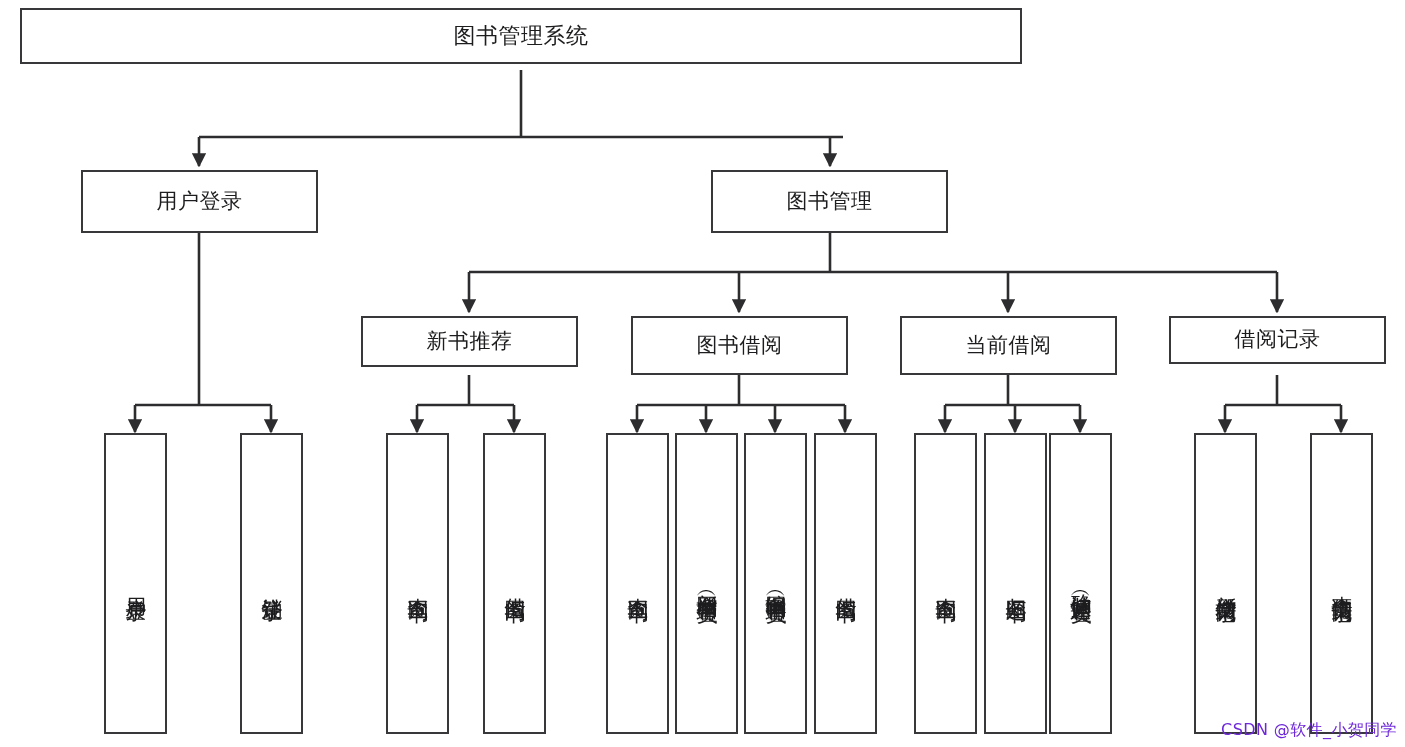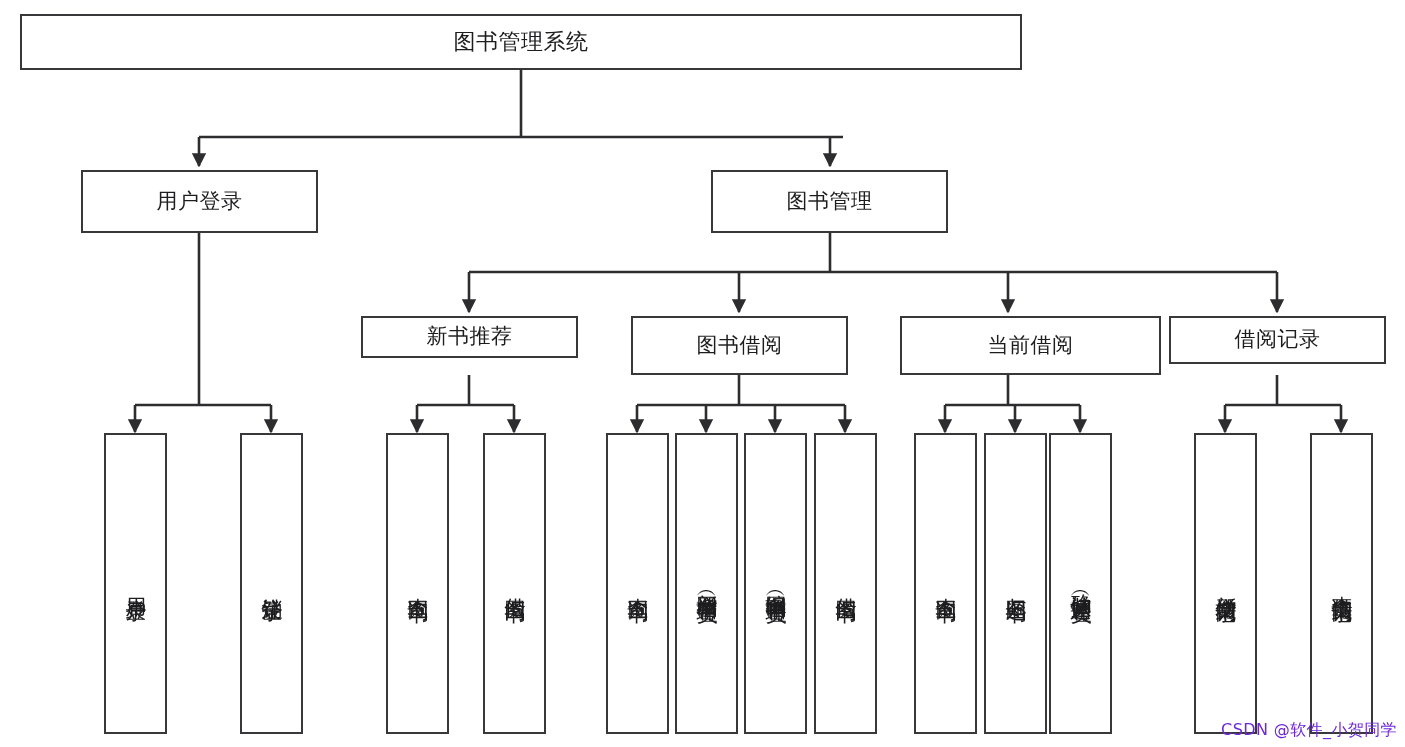--- a/index.html
+++ b/index.html
@@ -121,38 +121,38 @@
       <path d="M 1015 405 L 1015 432" marker-end="url(#arrow)"></path>
       <path d="M 1080 405 L 1080 432" marker-end="url(#arrow)"></path>
 
       <path d="M 1277 375 L 1277 405"></path>
       <path d="M 1225 405 L 1341 405"></path>
       <path d="M 1225 405 L 1225 432" marker-end="url(#arrow)"></path>
       <path d="M 1341 405 L 1341 432" marker-end="url(#arrow)"></path>
     </g>
   </svg>
 
-  <div class="node horiz" id="node-root" style="left:20px; top:14px; width:1002px; height:56px;">
+  <div class="node horiz" id="node-root" style="left:20px; top:8px; width:1002px; height:56px;">
     <span class="node-label">图书管理系统</span>
   </div>
 
   <div class="node horiz" style="left:81px; top:170px; width:237px; height:63px;">
     <span class="node-label">用户登录</span>
   </div>
   <div class="node horiz" style="left:711px; top:170px; width:237px; height:63px;">
     <span class="node-label">图书管理</span>
   </div>
 
-  <div class="node horiz" style="left:361px; top:316px; width:217px; height:42px;">
+  <div class="node horiz" style="left:361px; top:316px; width:217px; height:51px;">
     <span class="node-label">新书推荐</span>
   </div>
   <div class="node horiz" style="left:631px; top:316px; width:217px; height:59px;font-family:Liberation Serif, serif;">
     <span class="node-label">图书借阅</span>
   </div>
-  <div class="node horiz" style="left:900px; top:316px; width:261px; height:59px;align-items:center;">
+  <div class="node horiz" style="left:900px; top:316px; width:217px; height:59px;align-items:center;">
     <span class="node-label">当前借阅</span>
   </div>
   <div class="node horiz" style="left:1169px; top:316px; width:217px; height:48px;">
     <span class="node-label">借阅记录</span>
   </div>
 
   <div class="node vert" style="left:104px; top:433px; width:63px; height:301px;">
     <span class="node-label">用户登录</span>
   </div>
   <div class="node vert" style="left:240px; top:433px; width:63px; height:301px;">

